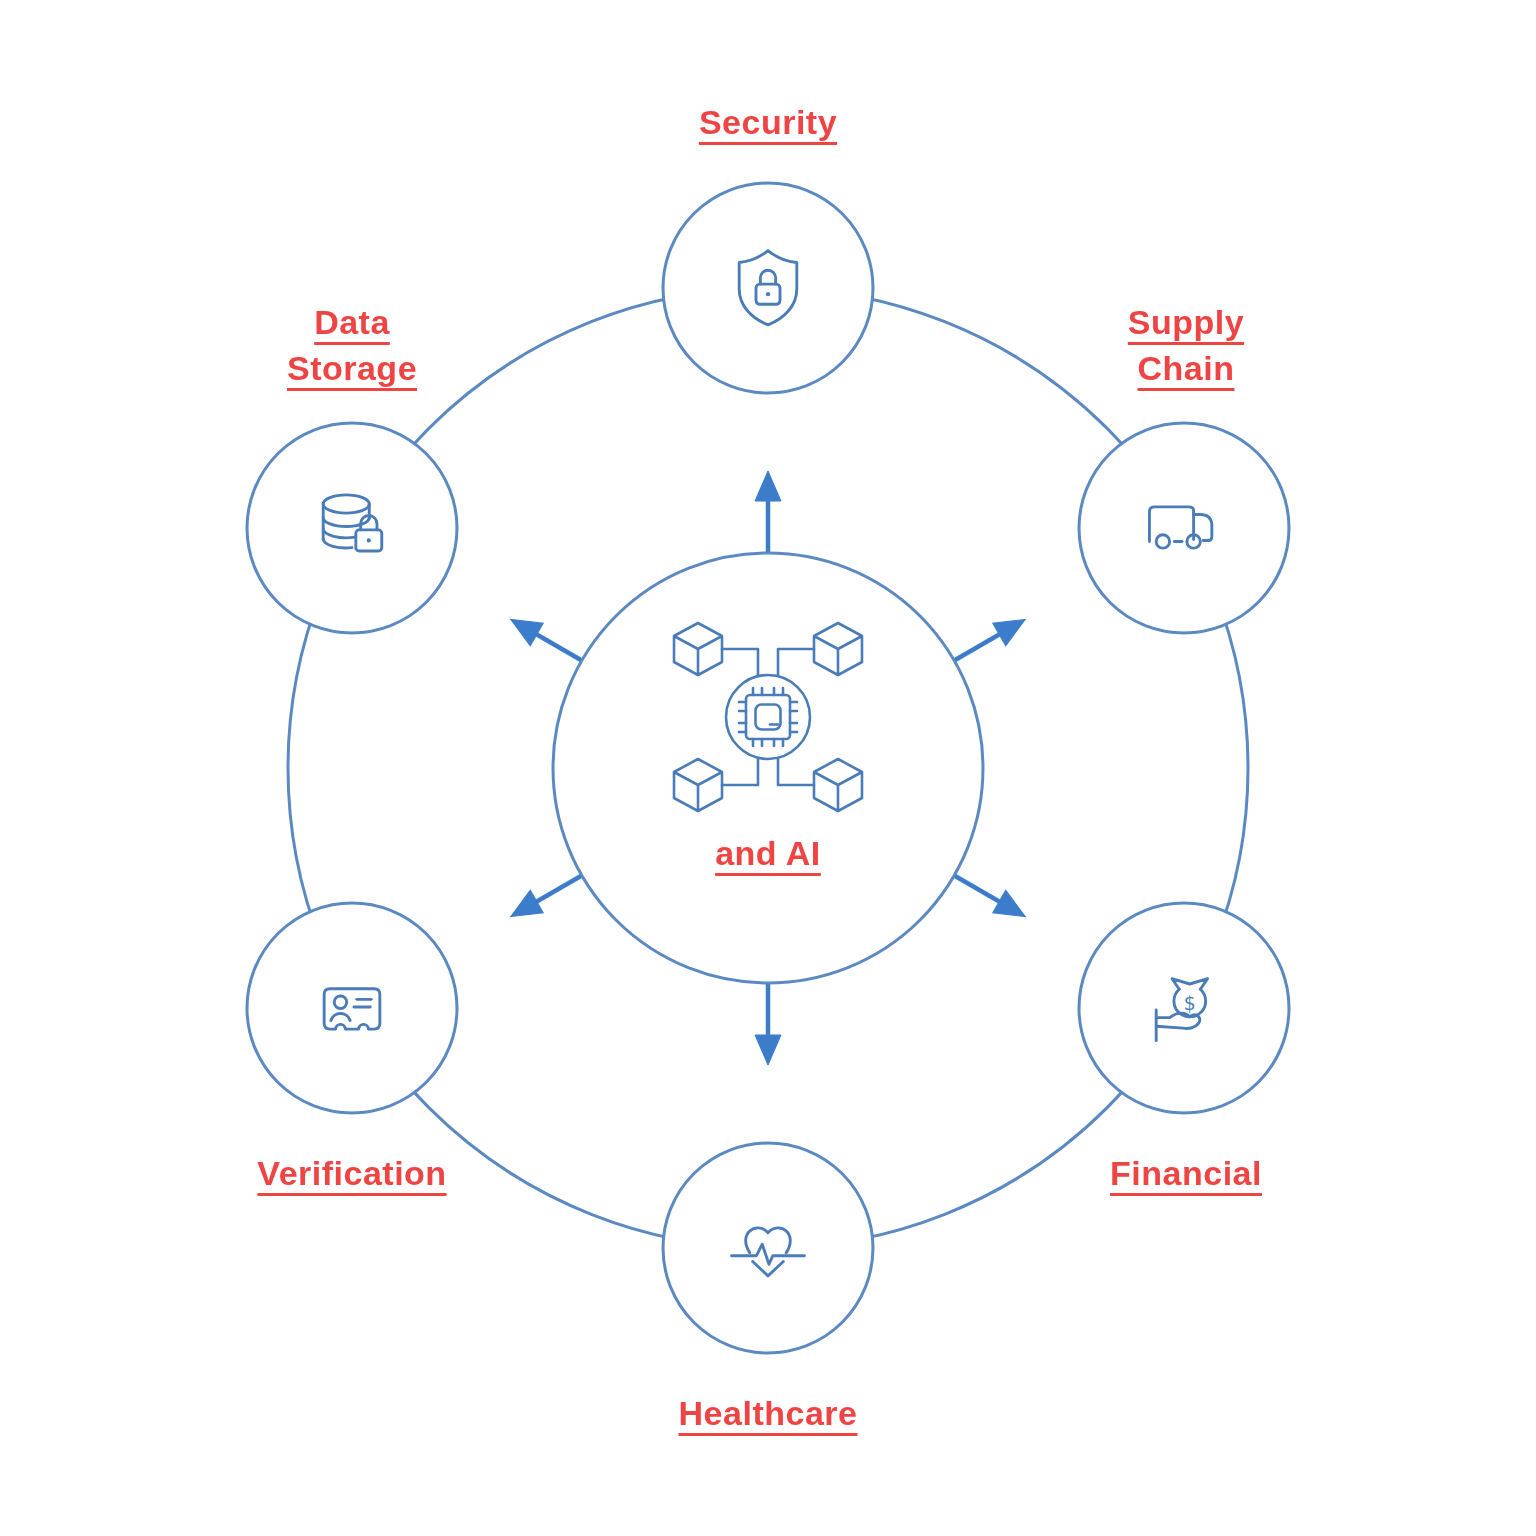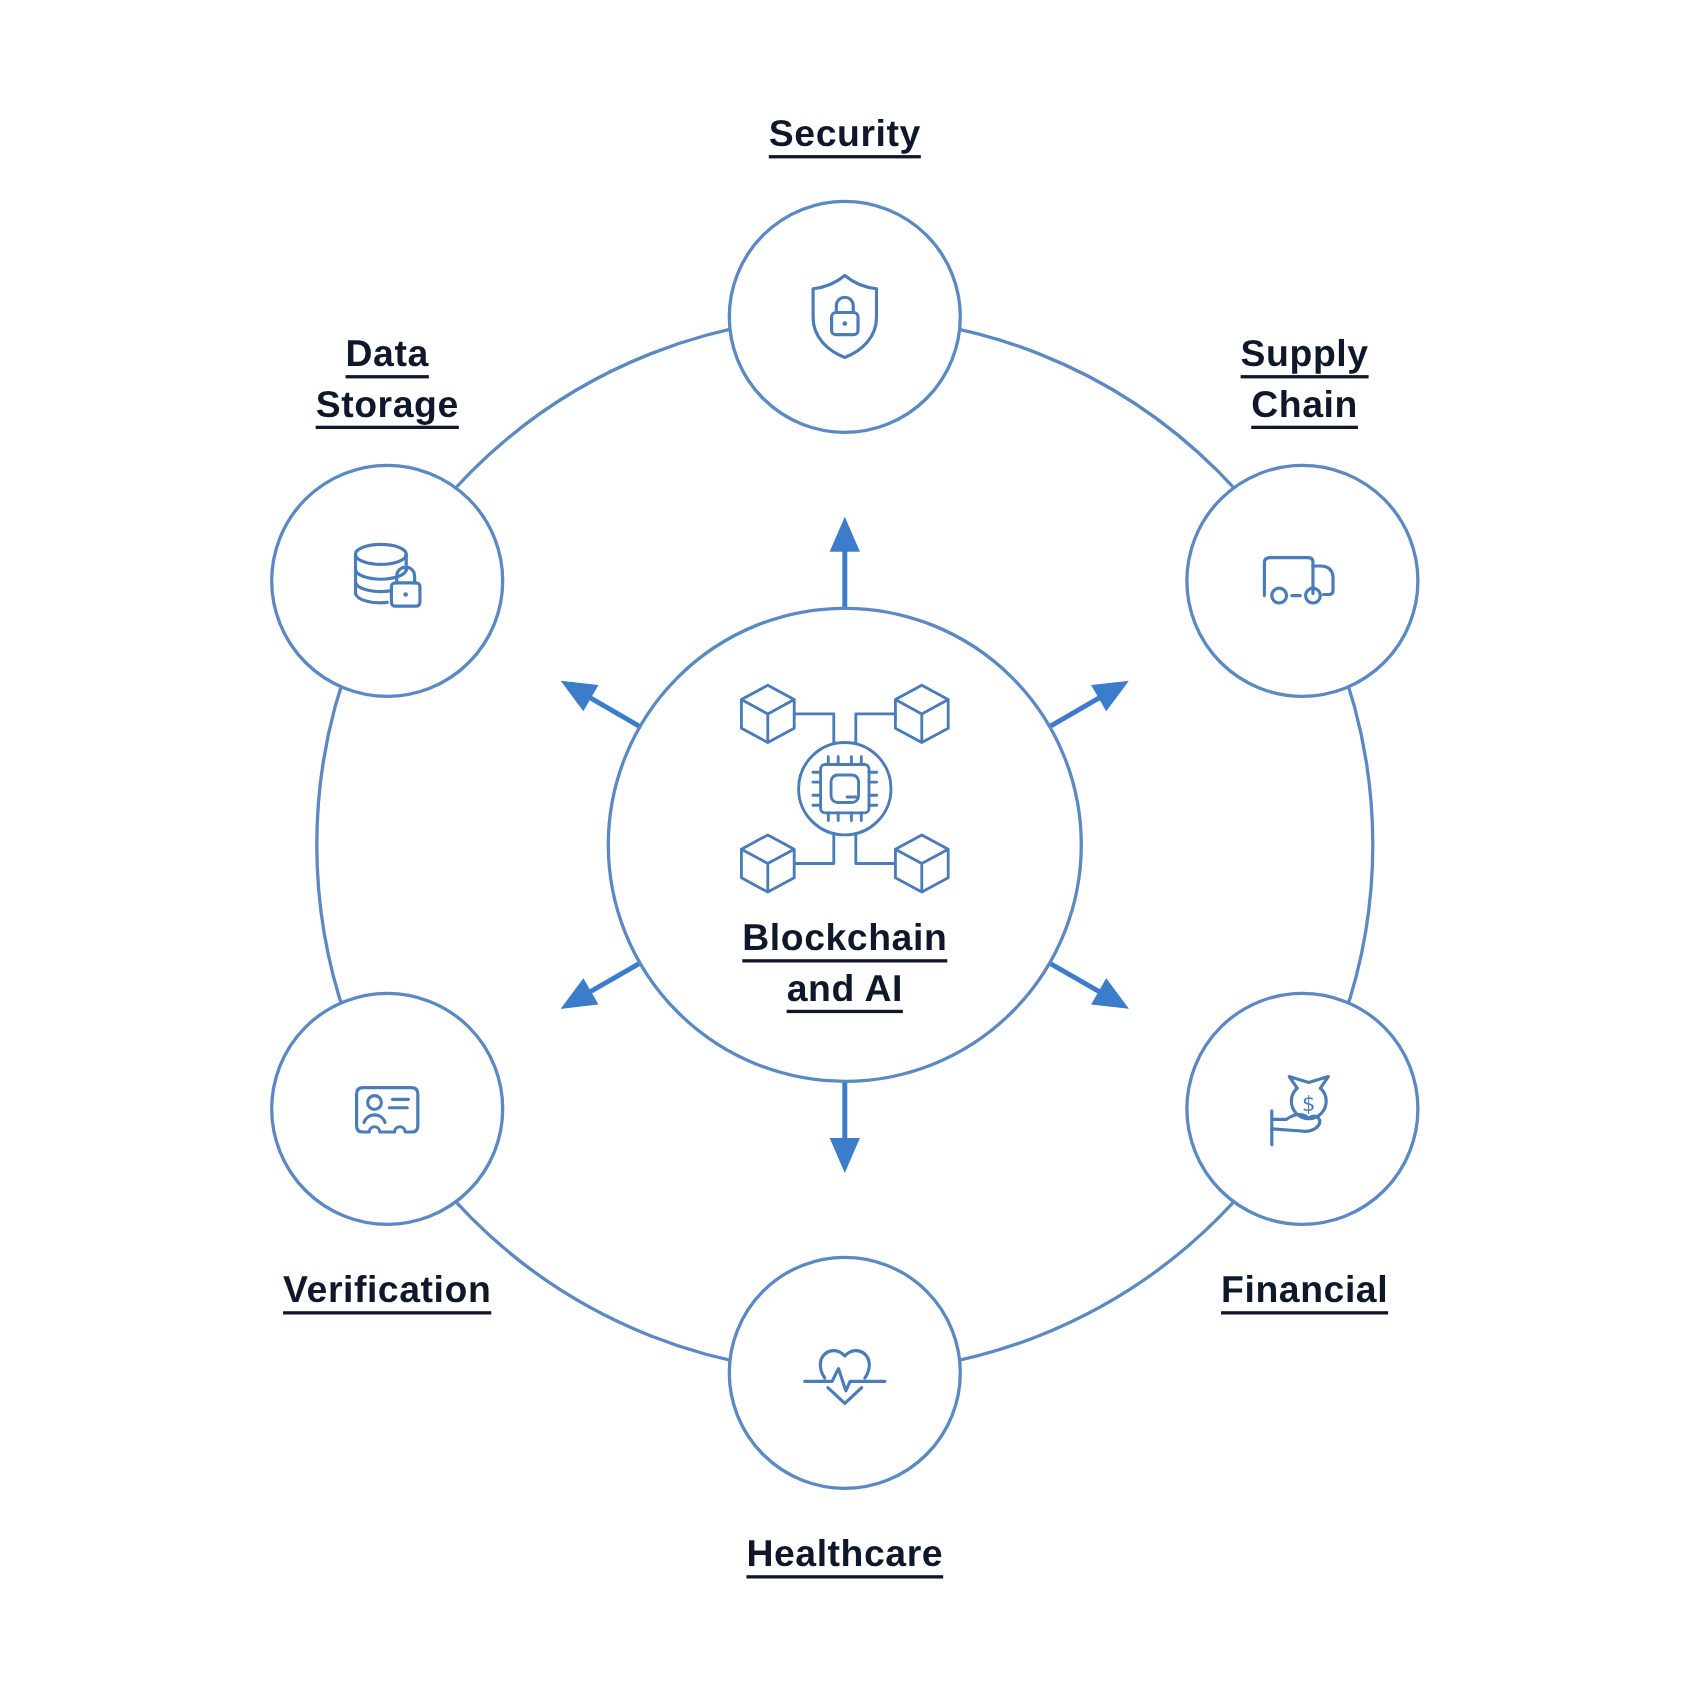--- a/index.html
+++ b/index.html
@@ -13,21 +13,21 @@
   .bg-layer{position:absolute;left:0;top:0;}
   .icon-box{position:absolute;}
   .icon-box svg{display:block;}
   .label{
     position:absolute;
     text-align:center;
     font-weight:700;
     font-size:34px;
     line-height:46px;
     letter-spacing:0.5px;
-    color:#0f172a;
+    color:#ef4444;
   }
   .lbl-line{
     display:block;
     text-decoration:underline;
     text-decoration-thickness:3px;
     text-underline-offset:8px;
   }
   .stroke{fill:none;stroke:#4a7cb8;stroke-width:3;stroke-linecap:round;stroke-linejoin:round;}
   .stroke-thin{fill:none;stroke:#4a7cb8;stroke-width:2.6;stroke-linecap:round;stroke-linejoin:round;}
   .dot{fill:#4a7cb8;stroke:none;}
@@ -199,17 +199,16 @@
   <div class="label" style="left:202px;top:1150px;width:300px;">
     <span class="lbl-line">Verification</span>
   </div>
 
   <div class="label" style="left:202px;top:299px;width:300px;">
     <span class="lbl-line">Data</span>
     <span class="lbl-line">Storage</span>
   </div>
 
   <div class="label" style="left:618px;top:830px;width:300px;">
-    <span class="lbl-line">Blockchain</span>
     <span class="lbl-line">and AI</span>
   </div>
 
 </div>
 
 </body></html>

